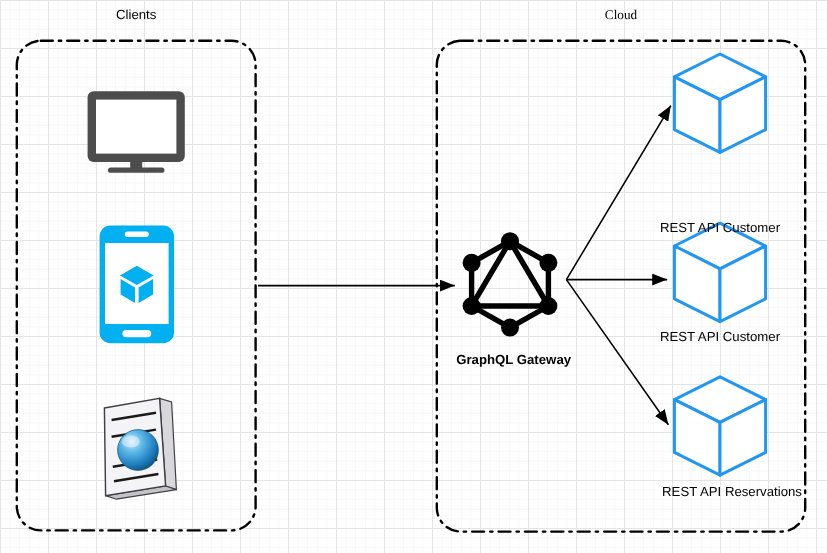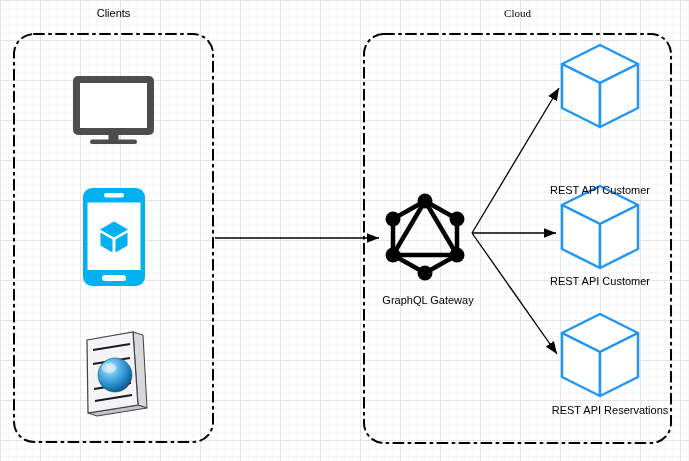--- a/index.html
+++ b/index.html
@@ -17,21 +17,21 @@
     font-family:"Liberation Sans",sans-serif;
   }
   .overlay{position:absolute;left:0;top:0;}
   .lbl{
     position:absolute;
     font-size:11px;line-height:14px;color:#000;
     text-align:center;white-space:nowrap;
   }
   .lbl-clients{left:14px;top:6px;width:199px;}
   .lbl-cloud{left:364px;top:6px;width:307px;font-family:Liberation Serif, serif;}
-  .lbl-gateway{left:348px;top:293px;width:160px;}
+  .lbl-gateway{left:348px;top:293px;width:160px;font-weight:bold;}
   .lbl-svc1{left:510px;top:137px;width:180px;margin-top:46px;}
   .lbl-svc2{left:510px;top:274px;width:180px;}
   .lbl-svc3{left:520px;top:403px;width:180px;}
 </style>
 </head>
 <body>
 
 <div class="canvas">
 
   <svg class="overlay" width="689" height="461" viewBox="0 0 689 461">

